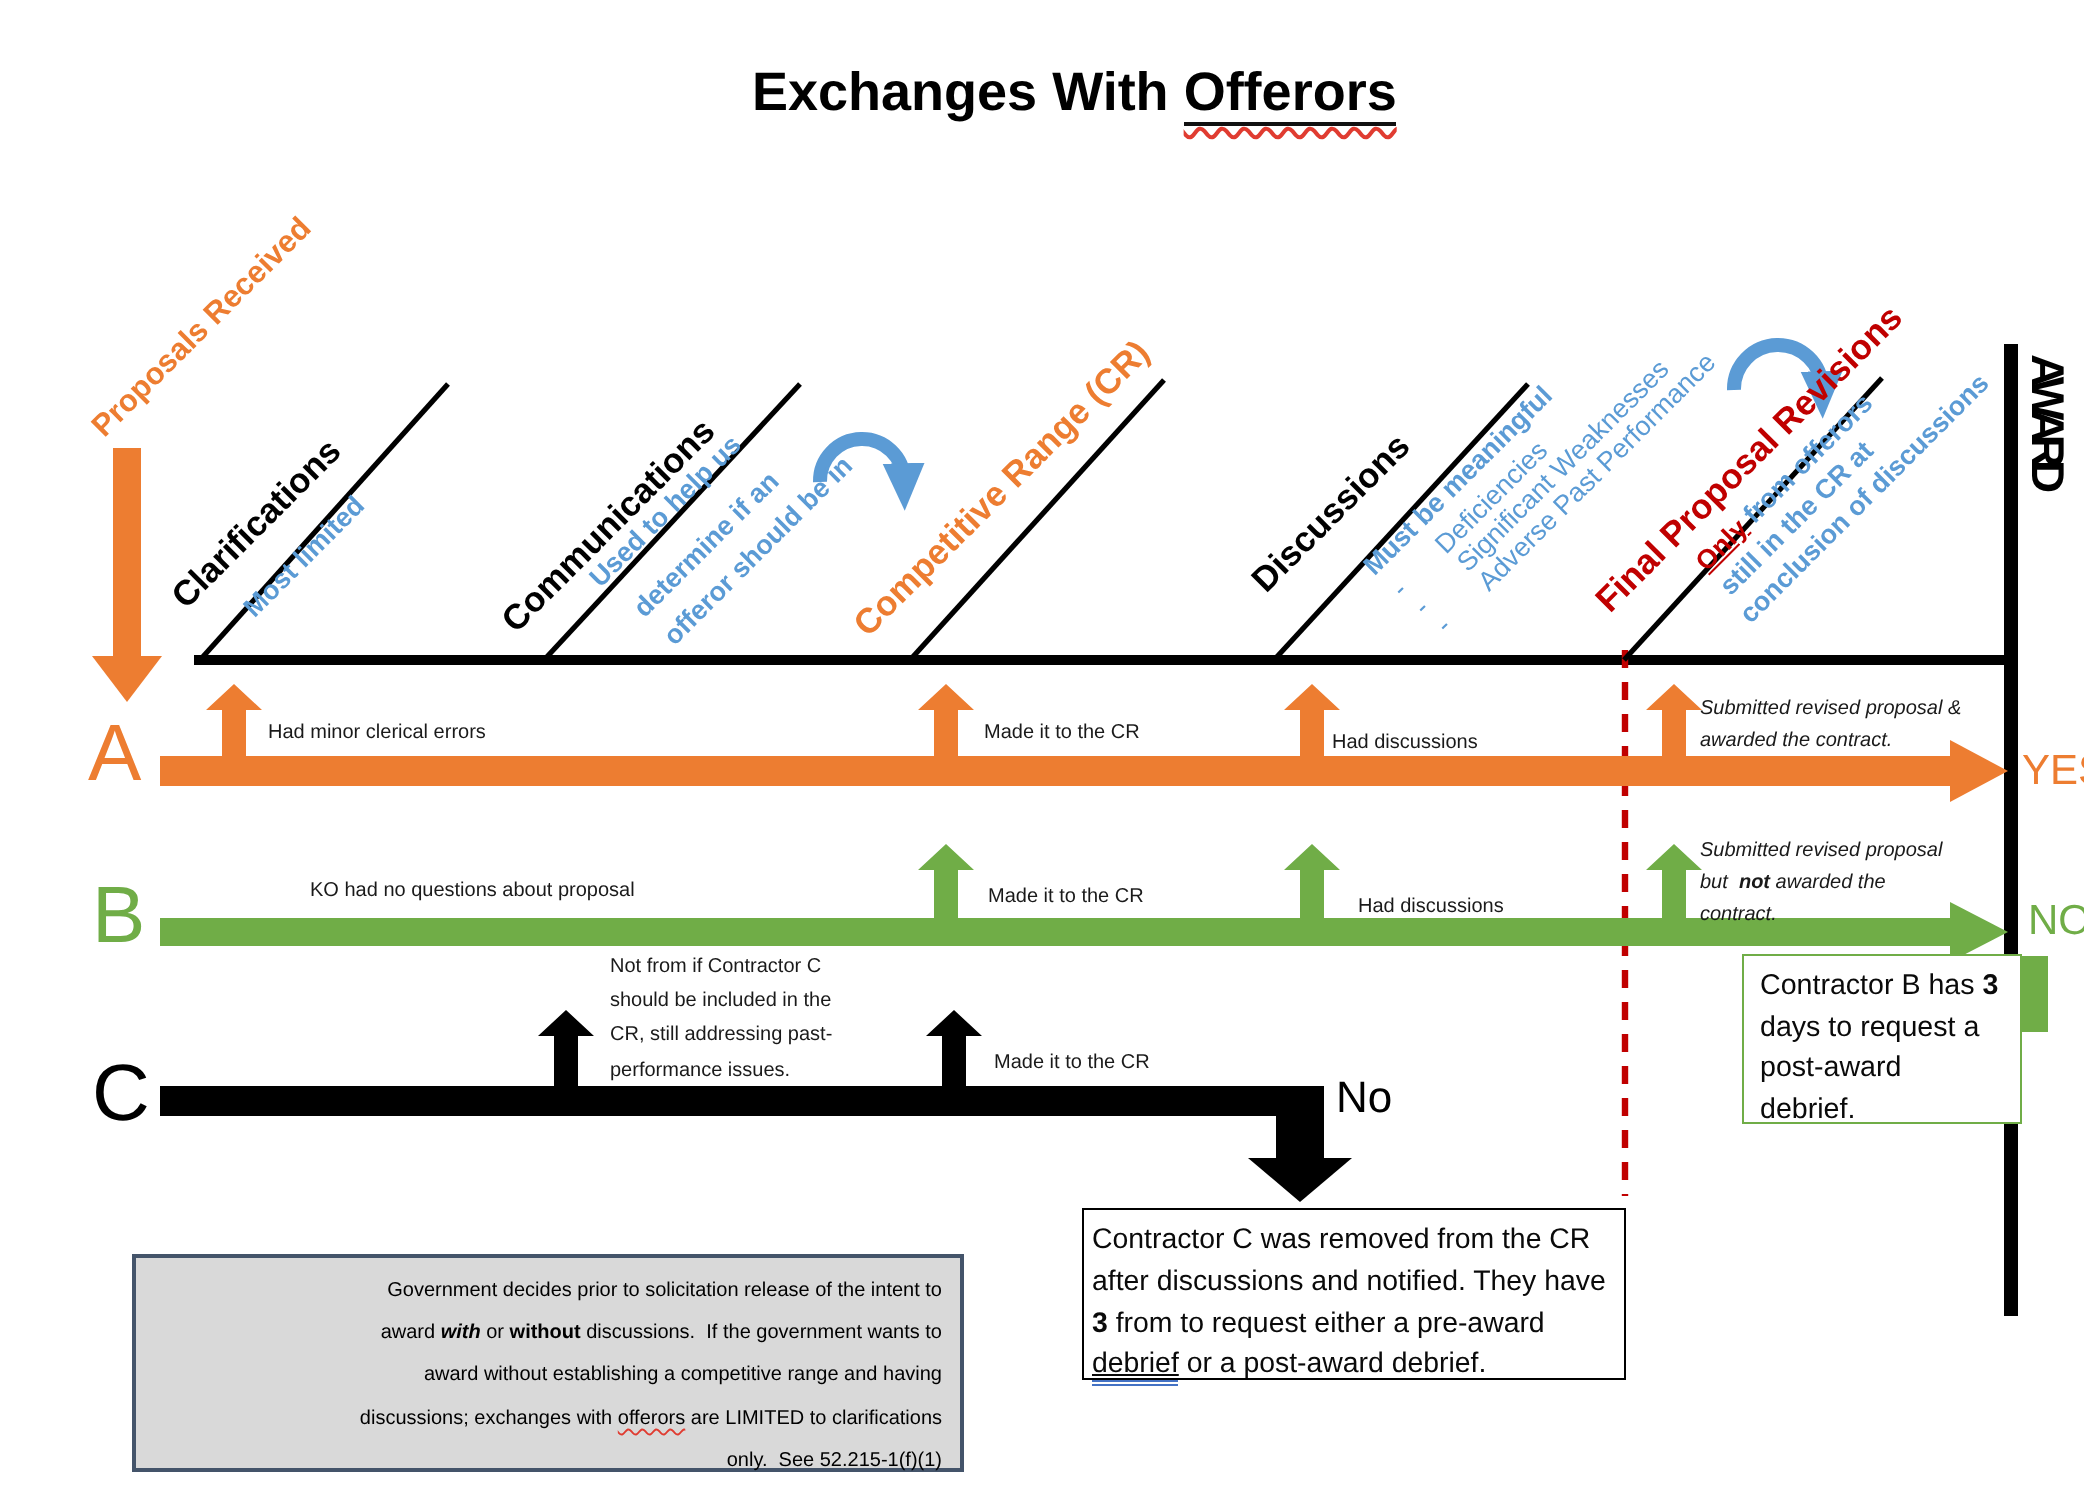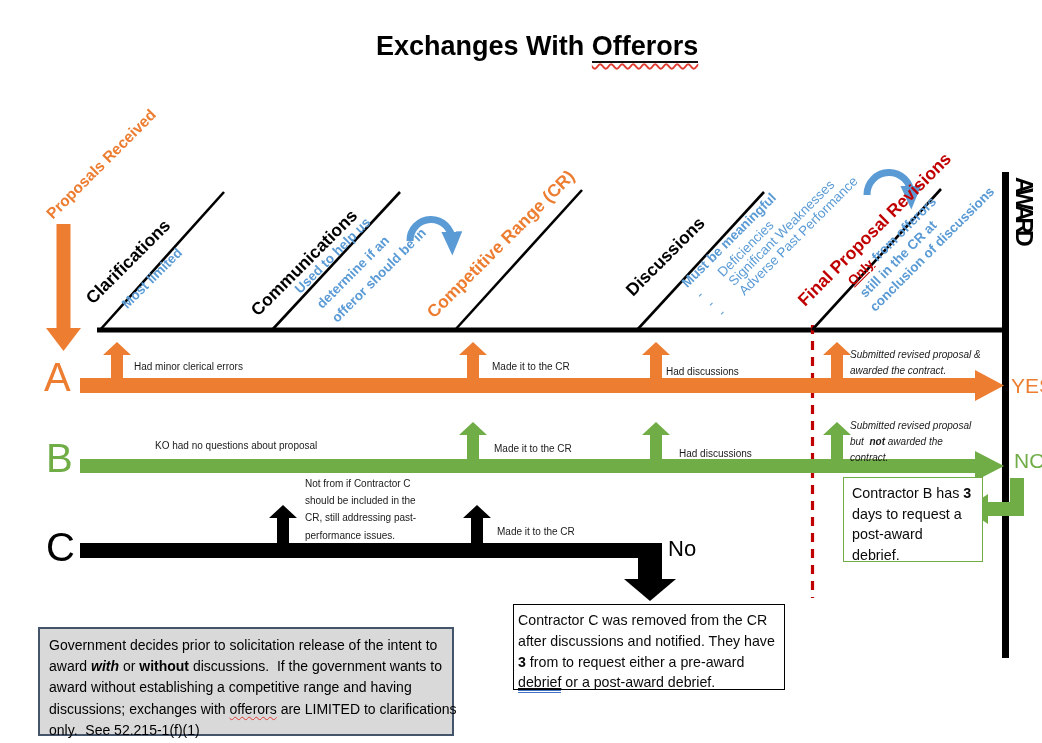--- a/index.html
+++ b/index.html
@@ -23,26 +23,26 @@
   .outcome{font-size:21px;line-height:1;}
   .title{font-size:27px;font-weight:bold;color:#000;white-space:pre;}
   .title-u{
     border-bottom:2.5px solid #111;
     text-decoration:underline wavy #e03c31 2px;
     text-underline-offset:8px;
   }
   .squiggle-red{text-decoration:underline wavy #e03c31 1px;text-underline-offset:2px;}
   .u-debrief{text-decoration:underline;border-bottom:3px double #4472C4;}
   .only-word{color:var(--red);font-weight:bold;text-decoration:underline;}
-  .box{position:absolute;background:#fff;}
+  .box{position:absolute;background:#fff;margin-left:28px;}
   .box-b{border:1.6px solid var(--green);font-size:14.3px;line-height:20.6px;padding:5px 8px;}
   .box-c{border:1.6px solid #000;font-size:14.2px;line-height:20.8px;padding:5px 4px;}
   .box-gov{
     background:var(--graybg);border:2.5px solid var(--grayborder);
-    font-size:14px;line-height:21.2px;padding:6px 9px;color:#000;
+    font-size:10px;line-height:21.2px;padding:6px 9px;color:#000;text-align:right;
   }
   .award{
     writing-mode:vertical-rl;font-size:23px;font-weight:600;letter-spacing:-4px;color:#000;
   }
 </style>
 </head>
 <body>
 
 <div id="stage">
 

